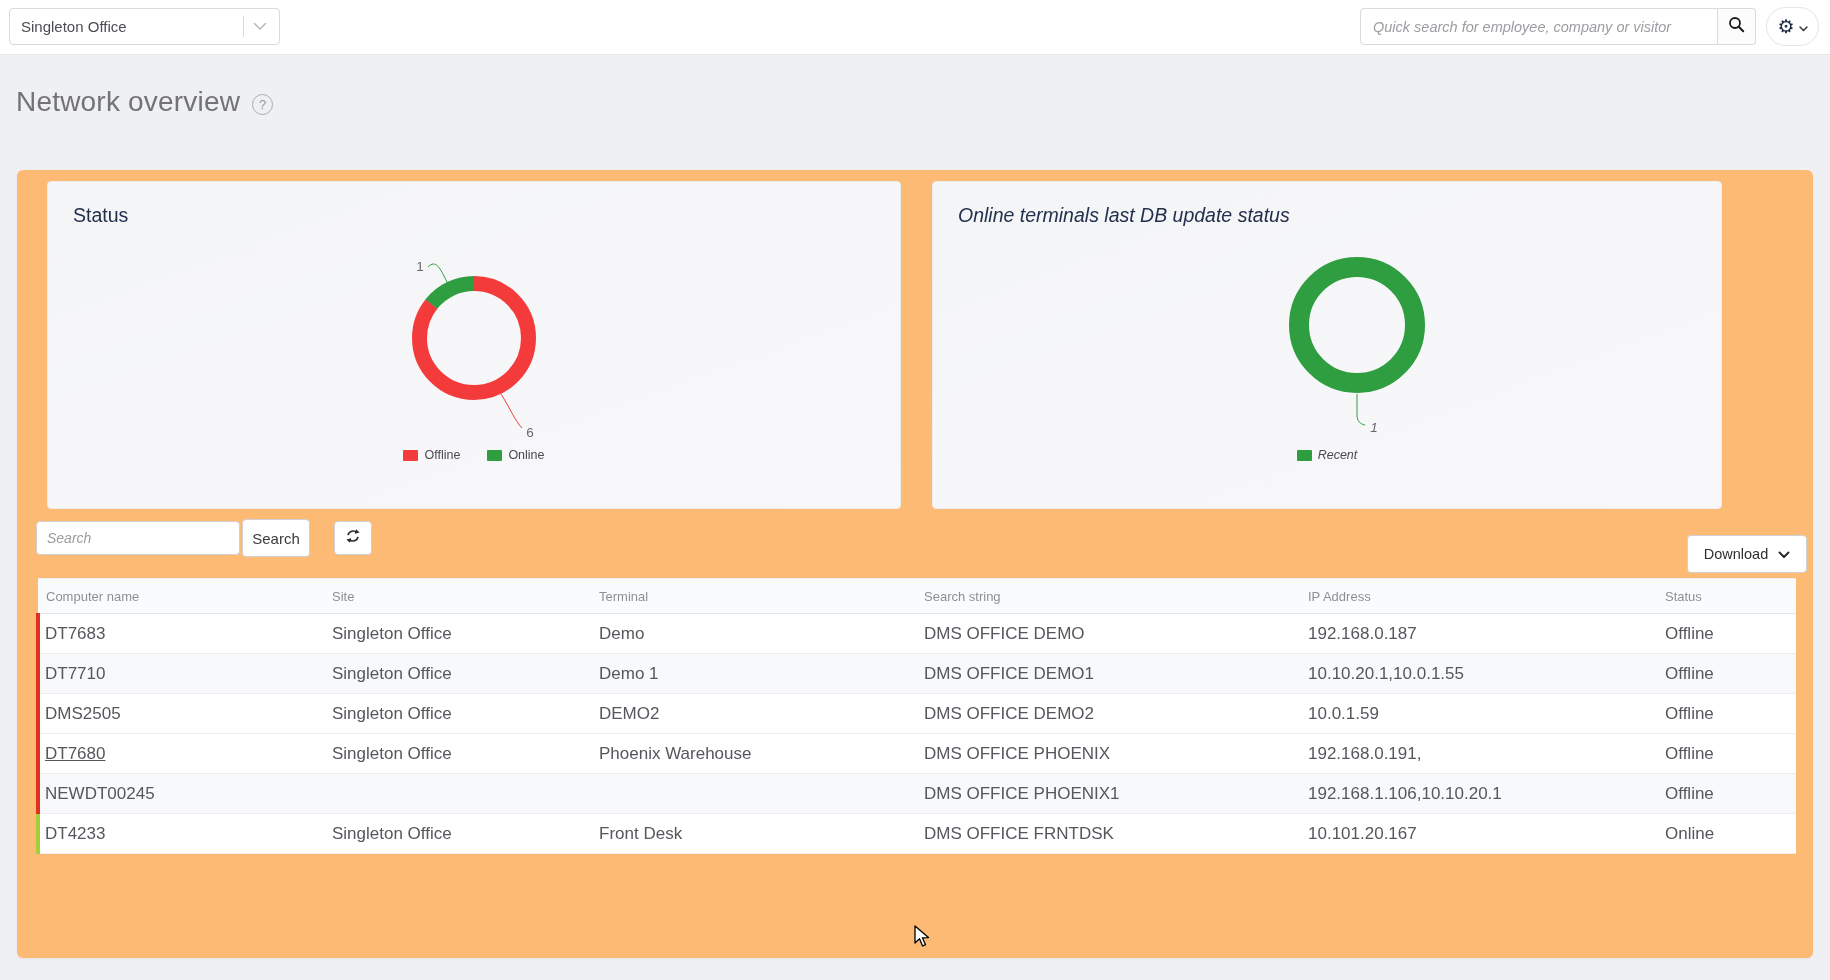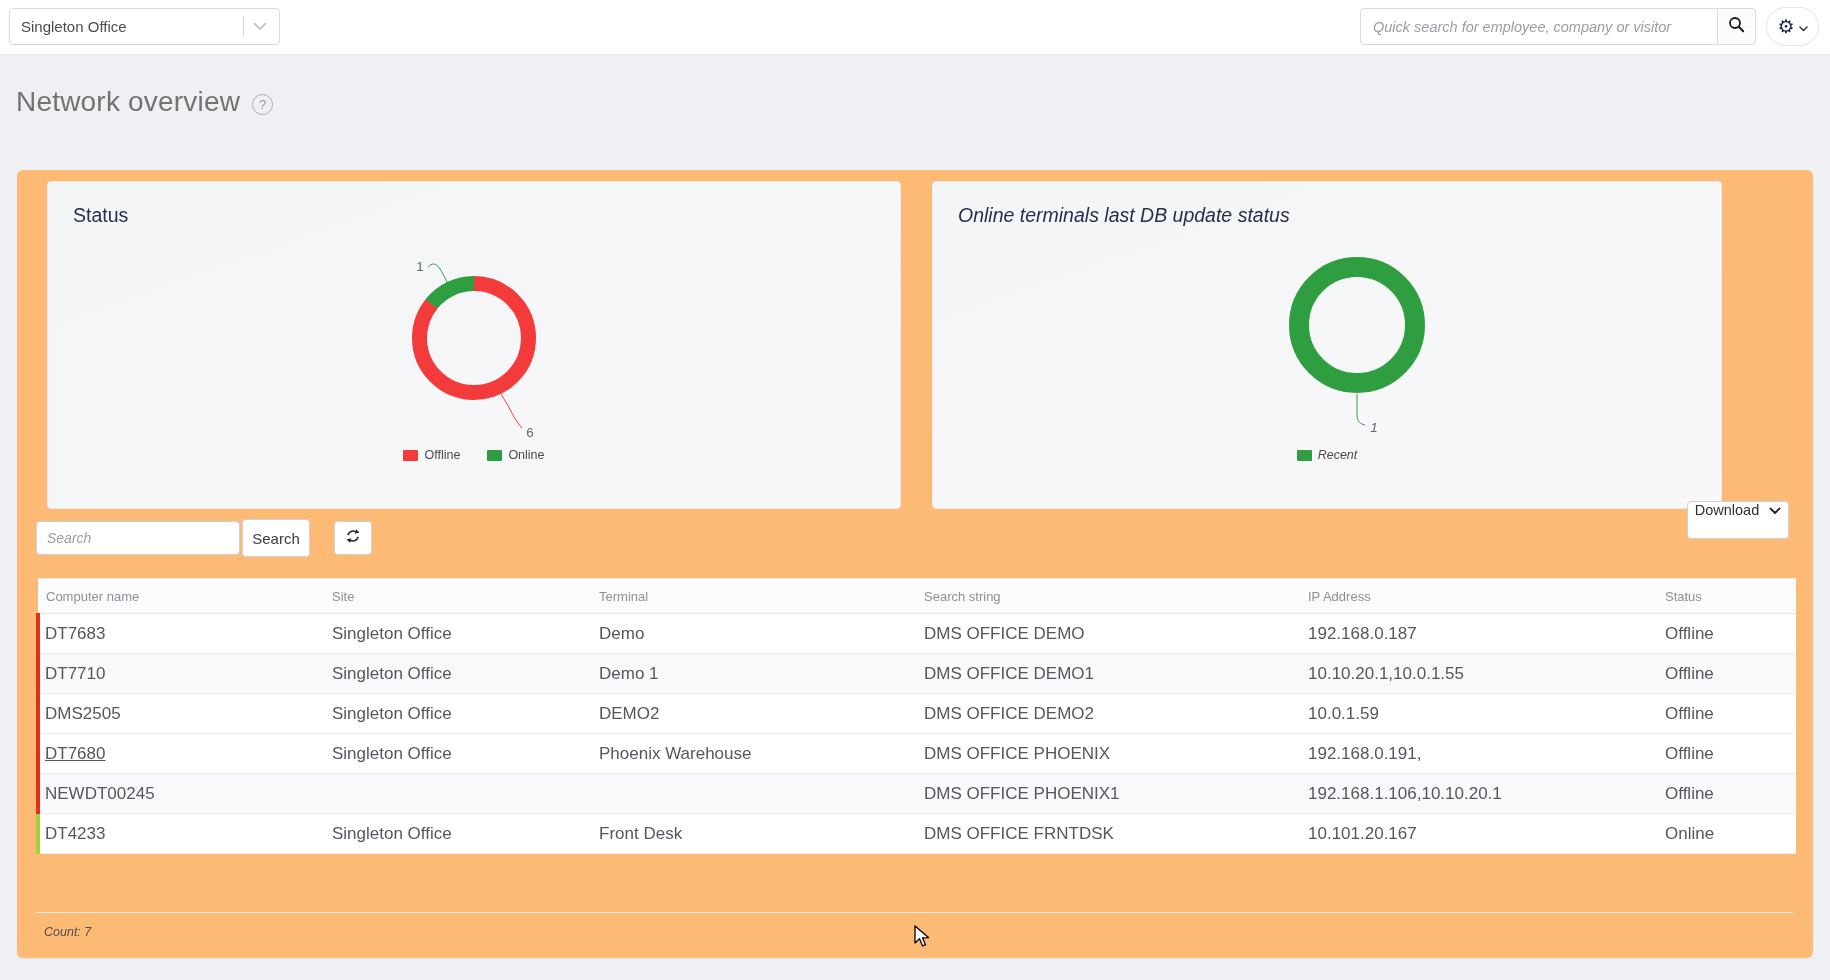--- a/index.html
+++ b/index.html
@@ -38,21 +38,21 @@
   .legend { position:absolute; left:0; right:0; top:266px; display:flex; justify-content:center; gap:27px; }
   .legend-item { display:flex; align-items:center; gap:6px; cursor:pointer; }
   .swatch { width:15px; height:11px; border-radius:1px; }
   .legend-label { font-size:12.5px; color:#4a4b4f; }
 
   
   .tb-search-input { position:absolute; left:19px; top:351px; width:204px; height:34px; border:1px solid #cfd1d4; border-radius:4px; padding:0 10px; font-size:14px; font-family:inherit; color:#444; outline:none; }
   .tb-search-input::placeholder { color:#9b9da1; font-style:italic; }
   .tb-search-btn { position:absolute; left:225px; top:349px; width:68px; height:38px; background:#fff; border:1px solid #cfd1d4; border-radius:4px; font-size:15px; color:#3a3b3e; font-family:inherit; cursor:pointer; }
   .tb-refresh-btn { position:absolute; left:317px; top:351px; width:38px; height:34px; background:#fff; border:1px solid #cfd1d4; border-radius:4px; display:flex; align-items:center; justify-content:center; cursor:pointer; }
-  .download-btn { position:absolute; left:1670px; top:331px; width:102px; height:38px; background:#fff; border:1px solid #cfd1d4; border-radius:4px; display:flex; align-items:flex-start; justify-content:center; gap:10px; font-size:14.5px; color:#2e2f32; cursor:pointer; }
+  .download-btn { position:absolute; left:1670px; top:365px; width:120px; height:38px; background:#fff; border:1px solid #cfd1d4; border-radius:4px; display:flex; align-items:center; justify-content:center; gap:10px; font-size:14.5px; color:#2e2f32; cursor:pointer; }
 
   
   .net-table { position:absolute; left:19px; top:408px; width:1758px; border-collapse:collapse; table-layout:fixed; }
   .net-table th { height:35px; text-align:left; font-weight:400; font-size:13px; color:#8e9095; border-top:1px solid #ebecee; border-bottom:1px solid #e4e5e8; background:#fafbfc; }
   .net-table th:first-child { padding-left:8px; }
   .net-table td { height:40px; font-size:17px; color:#55575c; border-bottom:1px solid #ededef; background:#fff; }
   .net-table td:first-child { padding-left:5px; }
   .net-table tr.alt td { background:#f8f9fb; }
   .table-footer { position:absolute; left:19px; right:19px; top:742px; border-top:1px solid #e8e9eb; }
   .count-label { padding:12px 0 0 8px; font-size:12.5px; font-style:italic; color:#4e4f53; }
@@ -224,22 +224,19 @@
           <td style="border-left: 4px solid rgb(166, 206, 57);">DT4233</td>
           <td>Singleton Office</td>
           <td>Front Desk</td>
           <td>DMS OFFICE FRNTDSK</td>
           <td>10.101.20.167</td>
           <td>Online</td>
         </tr>
       </tbody>
   </table>
 
-  <div class="table-footer">
-    <div class="count-label">Count: 7</div>
-  </div>
 </div>
 
 <div class="cursor">
   <svg width="22" height="24" viewBox="0 0 22 24">
       <path d="M1 1 L1 18 L5.5 13.8 L8.6 21 L11.5 19.7 L8.4 12.8 L14.5 12.6 Z" fill="#fff" stroke="#000" stroke-width="1.3" stroke-linejoin="round"></path>
     </svg>
 </div>
 
 </body></html>

